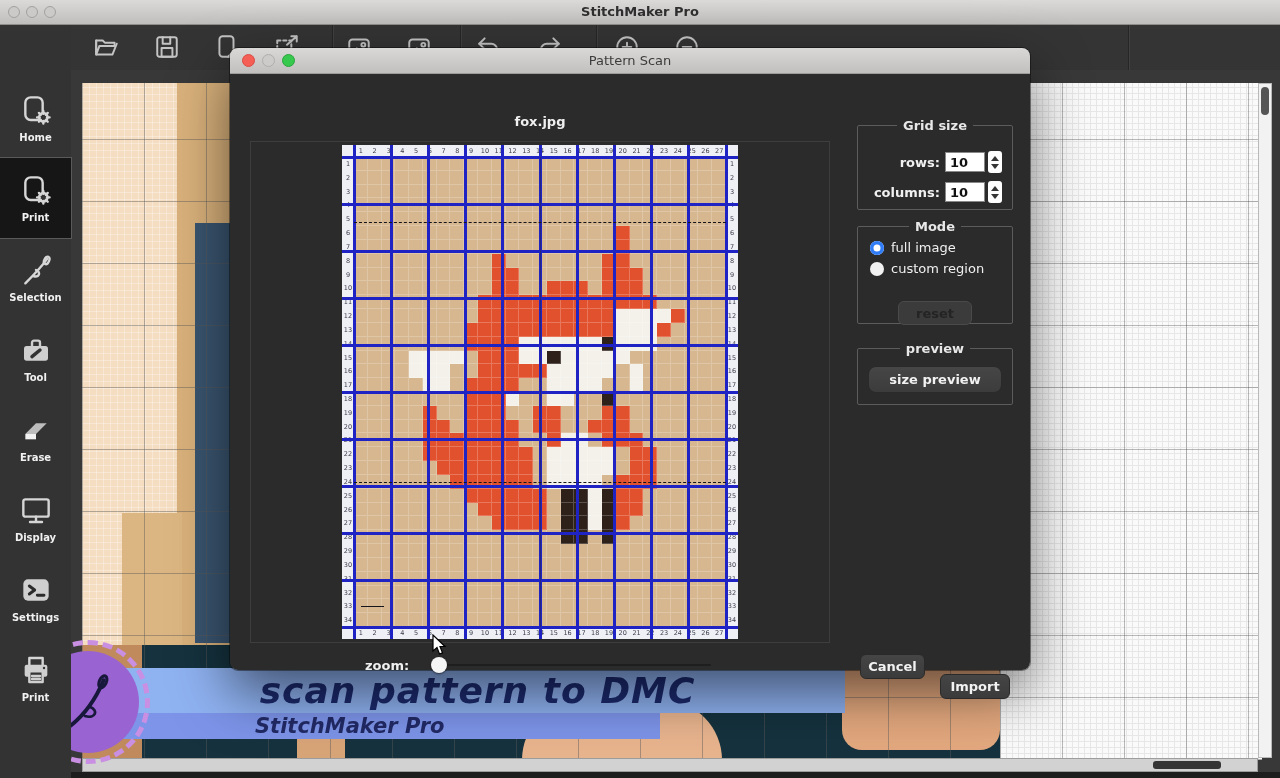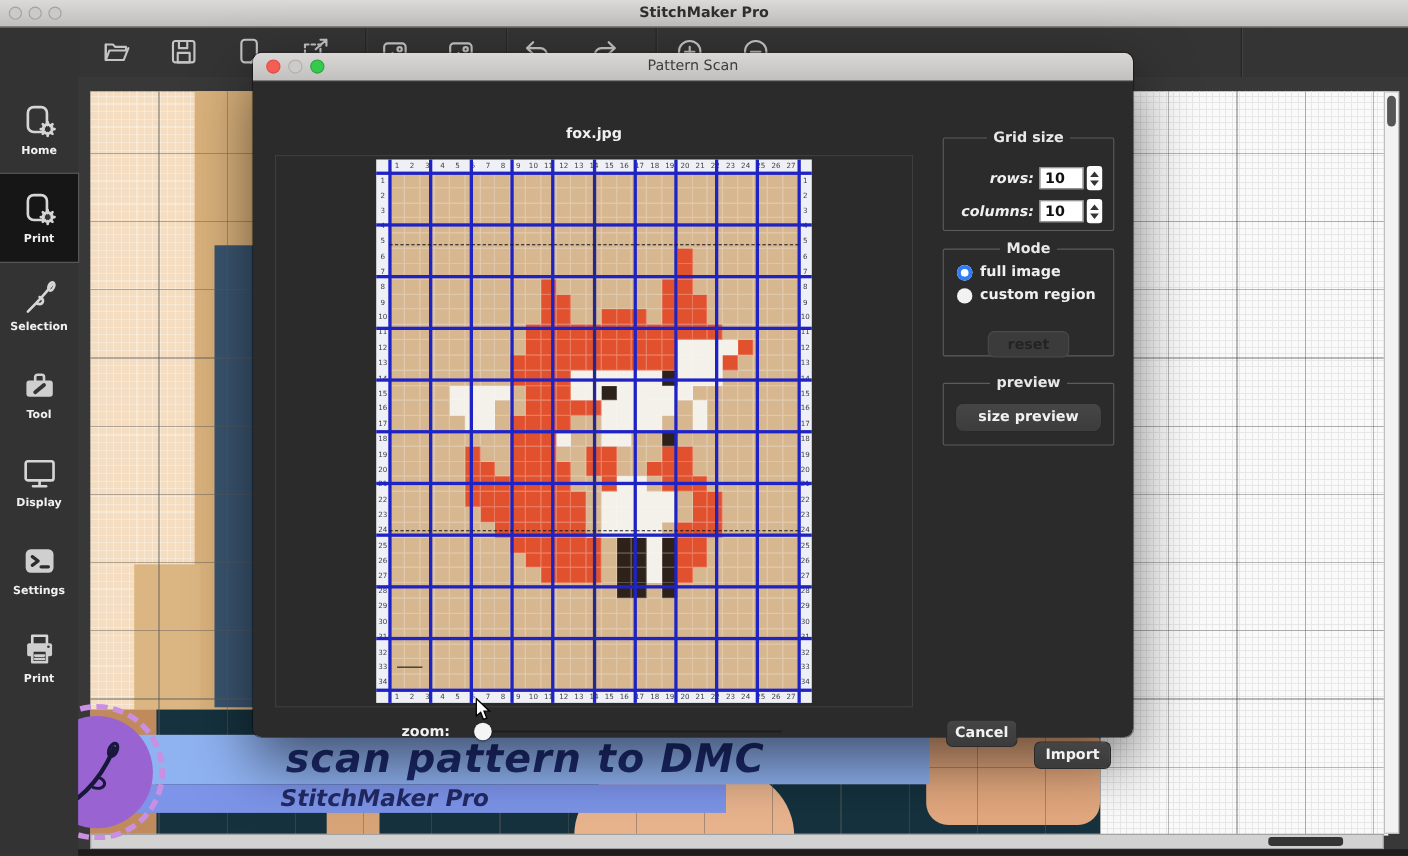--- a/index.html
+++ b/index.html
@@ -111,34 +111,34 @@
   #btn-cancel { left:630px; top:580px; width:65px; }
   #btn-import { left:710px; top:600px; width:70px; }
 
   
   fieldset { position:absolute; left:627px; width:156px; border:1px solid #5c5c5c; border-radius:2px; }
   fieldset legend { margin:0 auto; padding:0 6px; font-size:13px; font-weight:700; color:#e8e8e8; }
   #fs-gridsize { top:44px; height:92px; }
   #fs-mode { top:145px; height:105px; }
   #fs-preview { top:267px; height:64px; }
   .gs-row { position:absolute; left:0; width:156px; height:22px; display:flex; align-items:center; }
-  .gs-row .lbl { width:82px; text-align:right; font-size:13px; font-weight:700; color:#f0f0f0;font-style:italic; }
+  .gs-row .lbl { width:82px; text-align:right; font-size:13px; font-weight:700; color:#f0f0f0; }
   .gs-row input { width:40px; height:20px; margin-left:5px; border:1px solid #888; background:#fff;
     font-family:"DejaVu Sans", sans-serif; font-size:13px; font-weight:700; color:#111; padding-left:4px; }
   .stepper { width:14px; height:22px; margin-left:3px; background:#fdfdfd; border-radius:3px;
     display:flex; flex-direction:column; align-items:center; justify-content:center; gap:3px; }
   .stepper i { width:0; height:0; border-left:4px solid transparent; border-right:4px solid transparent; }
   .stepper i.up { border-bottom:5px solid #333; }
   .stepper i.down { border-top:5px solid #333; }
   .radio-row { display:flex; align-items:center; gap:7px; margin:6px 0 0 12px; }
   .radio { width:14px; height:14px; border-radius:50%; }
   .radio.sel { background:#2f7cf6; box-shadow:inset 0 0 0 3.5px #2f7cf6, inset 0 0 0 8px #fff; position:relative; }
   .radio.sel::after { content:""; position:absolute; left:4.5px; top:4.5px; width:5px; height:5px; border-radius:50%; background:#fff; }
   .radio.unsel { background:#f2f2f2; }
-  .radio-label { font-size:13px; font-weight:700; color:#f0f0f0; }
+  .radio-label { font-size:13px; font-weight:400; color:#f0f0f0; }
   #btn-reset { position:absolute; left:40px; top:67px; width:74px; height:24px;
     background:#3b3b3b; border:1px solid #4a4a4a; border-radius:6px;
     color:#242424; font-weight:700; font-size:13px; font-family:"DejaVu Sans", sans-serif; }
   #btn-preview { position:absolute; left:10px; top:10px; width:134px; height:27px;
     background:linear-gradient(#464646,#3c3c3c); border:1px solid #2a2a2a; border-radius:8px;
     color:#f2f2f2; font-weight:700; font-size:13px; font-family:"DejaVu Sans", sans-serif; }
 
   .cursor { position:absolute; left:432px; top:634px; z-index:99; }
 </style>
 </head>
@@ -237,20 +237,30 @@
       </div>
       <div class="side-item">
         <span class="s-icon">
           <svg width="32" height="32" viewBox="0 0 24 24" fill="none" stroke="currentColor" stroke-width="1.8" stroke-linecap="round" stroke-linejoin="round">
             <rect x="3" y="9" width="18" height="11" rx="2" fill="#cfcfcf" stroke="none"></rect>
             <path d="M9 9 V6.5 a1.5 1.5 0 0 1 1.5 -1.5 h3 a1.5 1.5 0 0 1 1.5 1.5 V9" stroke="#cfcfcf"></path>
             <path d="M9 17 l6-5" stroke="#333" stroke-width="2.6"></path>
           </svg>
         </span>
         <span class="s-label">Tool</span>
+      </div>
+      <div class="side-item">
+        <span class="s-icon">
+          <svg width="32" height="32" viewBox="0 0 24 24" fill="none" stroke="currentColor" stroke-width="1.8" stroke-linecap="round" stroke-linejoin="round">
+            <path d="M4 15 l8-8 h8 l-8 8 Z" fill="#bdbdbd" stroke="none"></path>
+            <path d="M4 15 h8 l8-8" stroke="none"></path>
+            <path d="M4 15 v4 h8 v-4 Z" fill="#f2f2f2" stroke="none"></path>
+          </svg>
+        </span>
+        <span class="s-label">Erase</span>
       </div>
       <div class="side-item">
         <span class="s-icon">
           <svg width="32" height="32" viewBox="0 0 24 24" fill="none" stroke="currentColor" stroke-width="1.8" stroke-linecap="round" stroke-linejoin="round">
             <rect x="2.5" y="4" width="19" height="13" rx="1.5"></rect>
             <path d="M12 17 v3 M7.5 21 h9"></path>
           </svg>
         </span>
         <span class="s-label">Display</span>
       </div>

